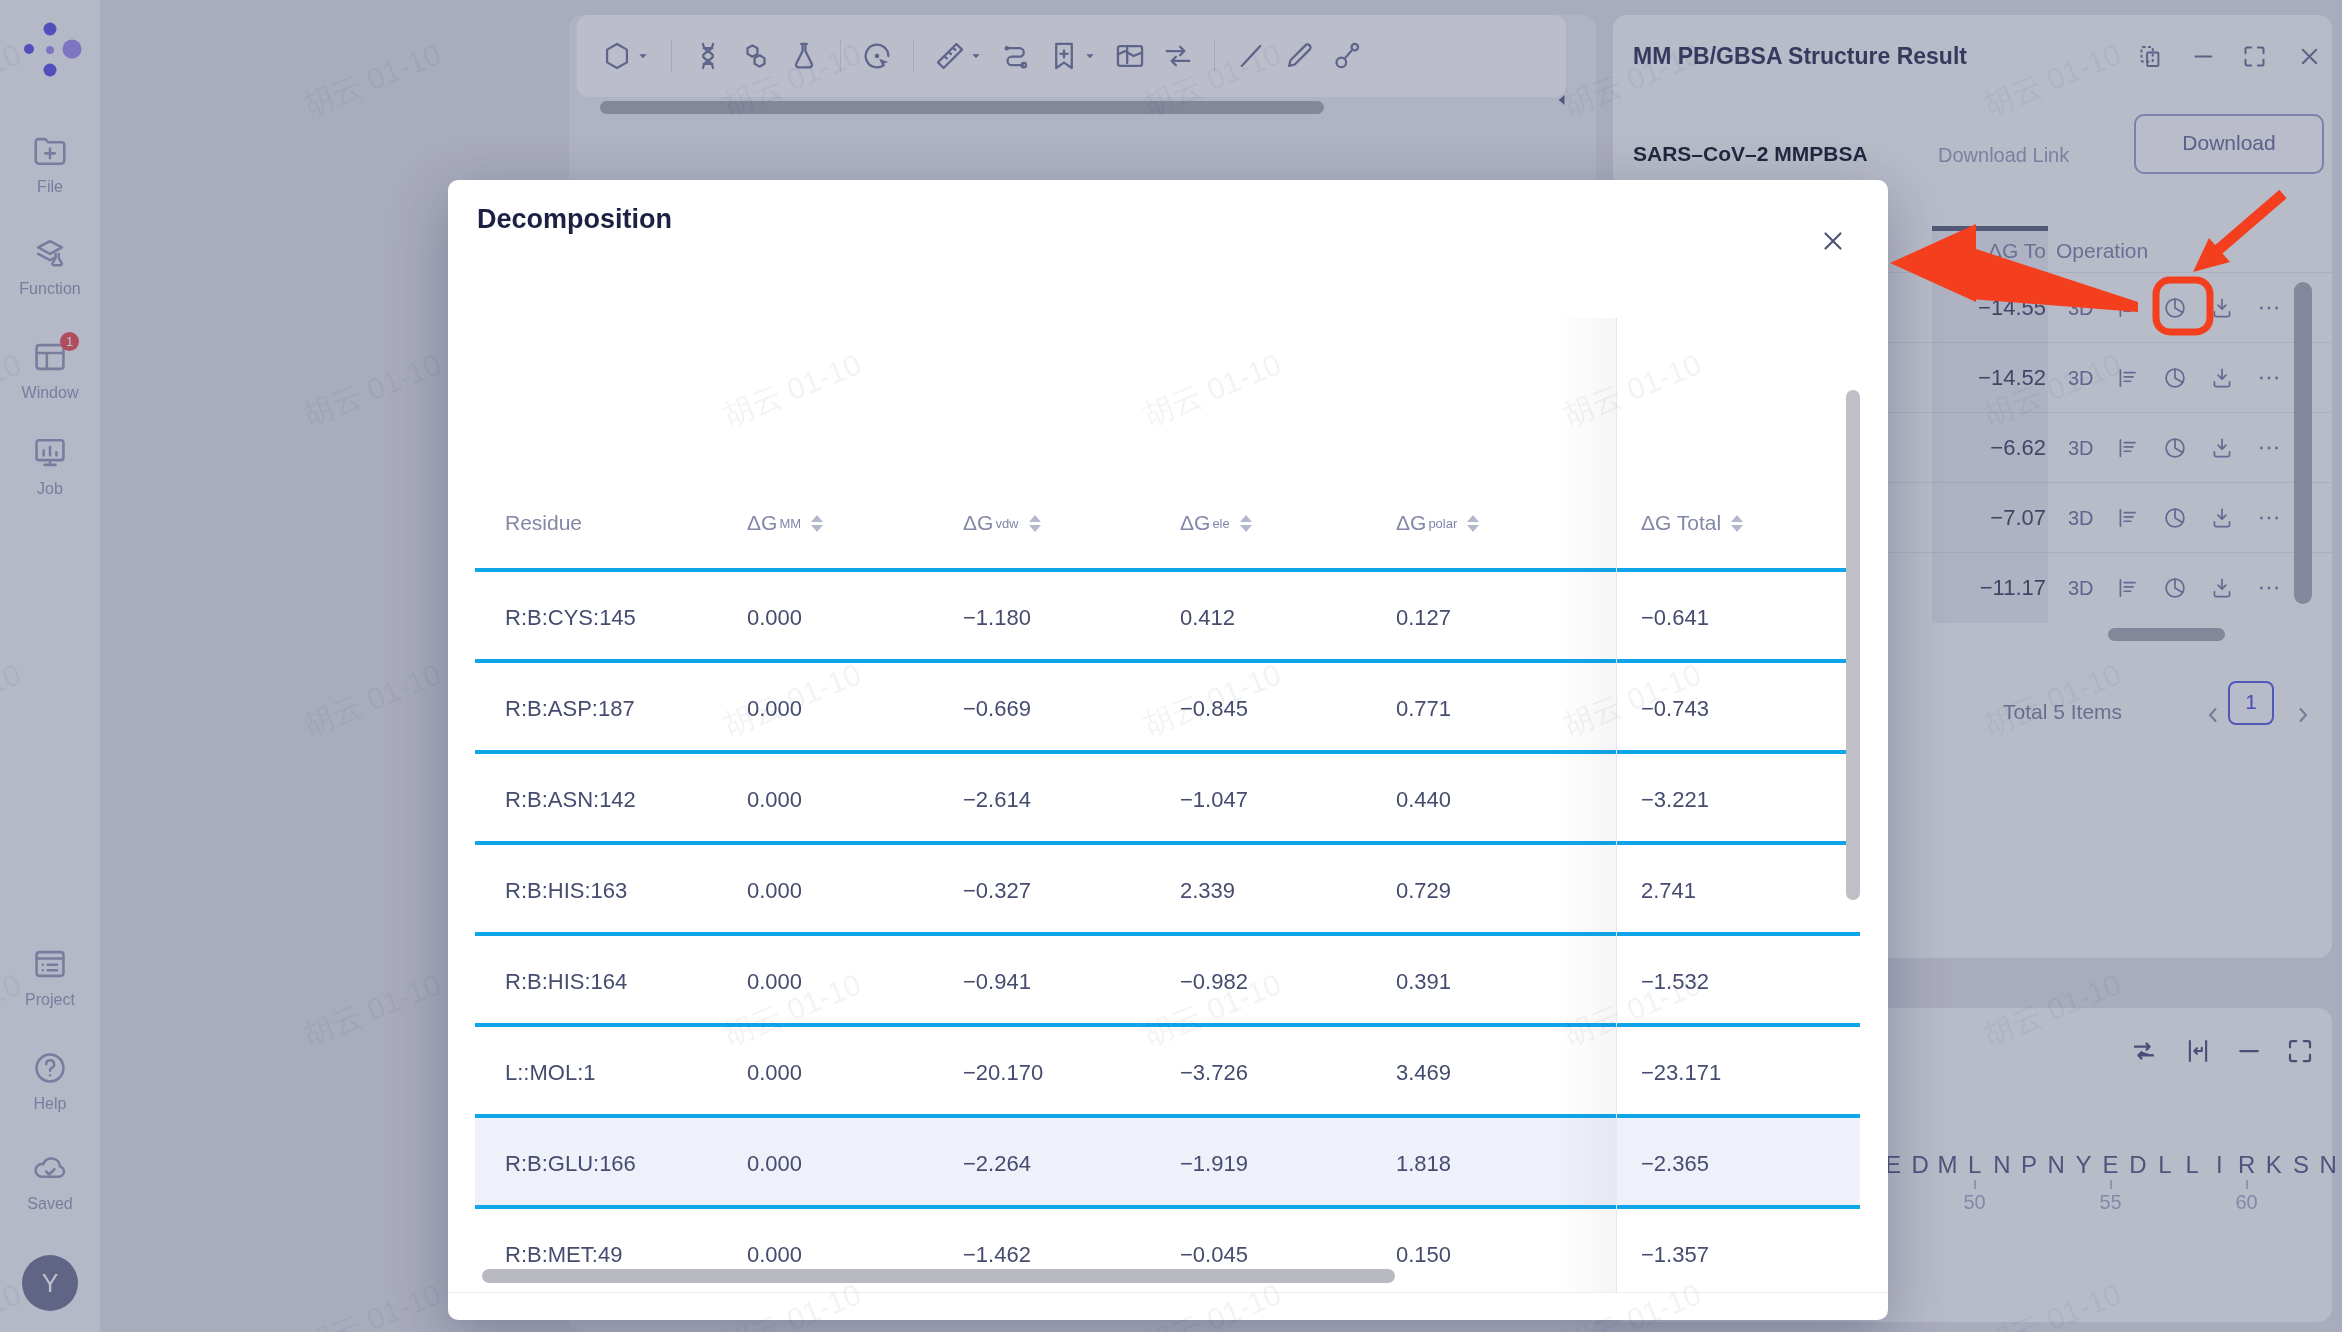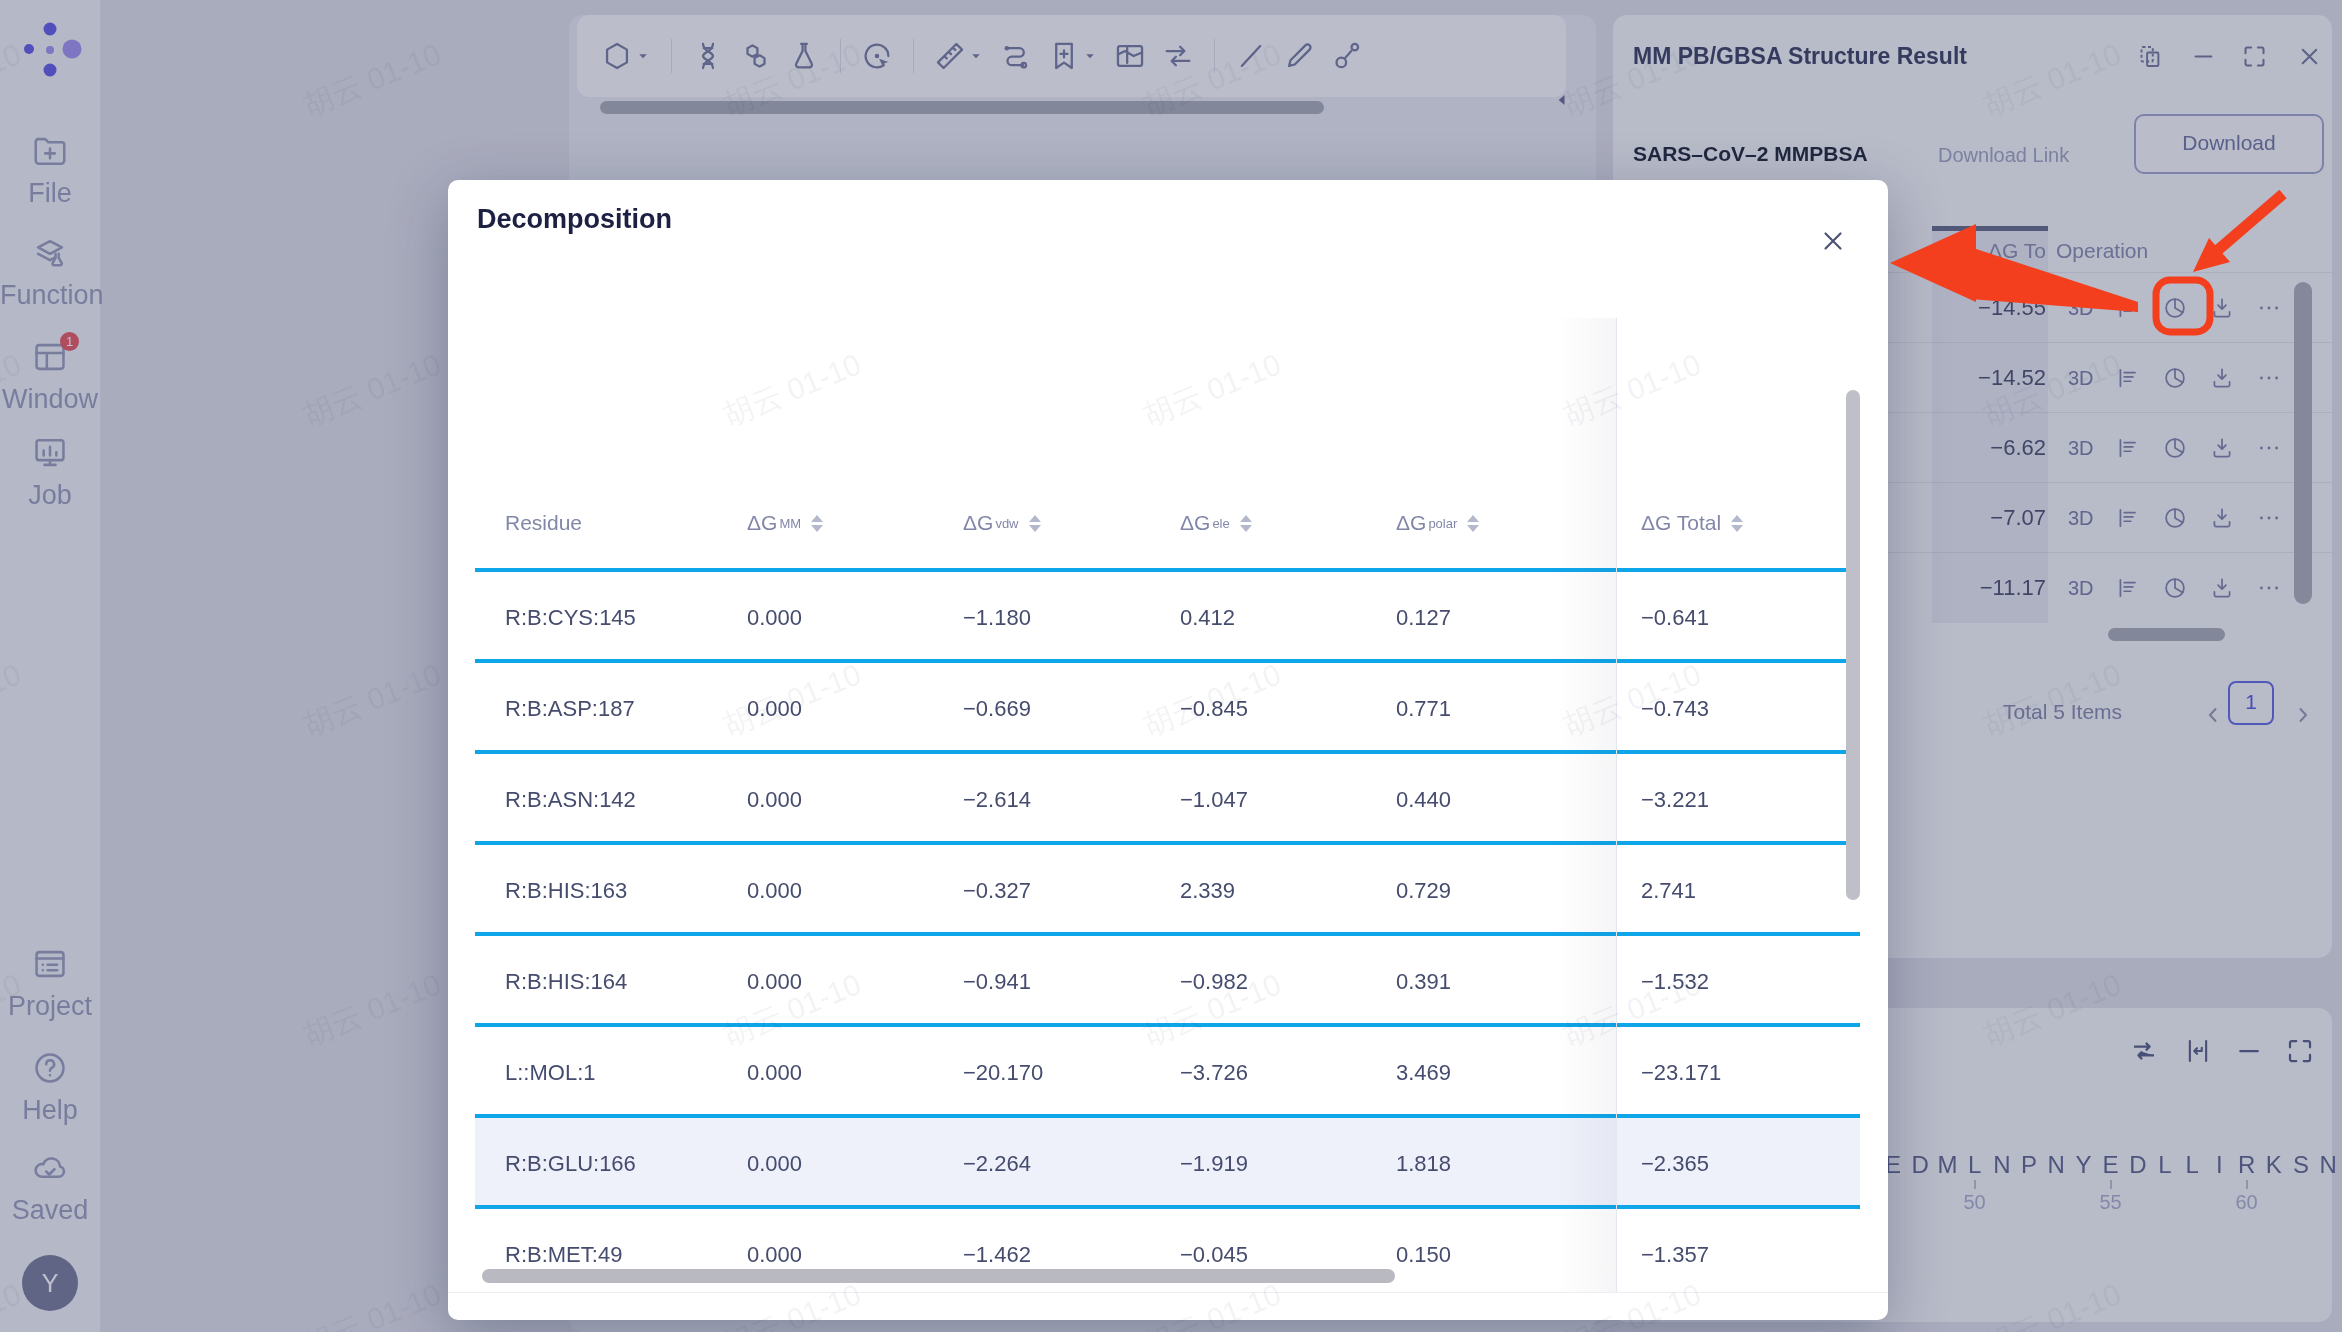--- a/index.html
+++ b/index.html
@@ -5,21 +5,21 @@
   html,body{margin:0;padding:0;background:#dfe1ea;}
   body{font-family:"Liberation Sans","DejaVu Sans",sans-serif;-webkit-font-smoothing:antialiased;}
   #stage{position:relative;width:2342px;height:1332px;overflow:hidden;background:#dfe1ea;}
   .abs{position:absolute;}
   .panel{position:absolute;background:#f6f7fb;border-radius:14px;}
   .icon{display:inline-flex;align-items:center;justify-content:center;line-height:0;}
   .icon svg{display:block;}
   
   #sidebar{position:absolute;left:0;top:0;width:100px;height:1332px;background:#f2f3f8;border-right:1px solid #e4e6ef;}
   .side-item{position:absolute;left:0;width:100px;text-align:center;color:#9599bb;}
-  .side-item .lbl{font-size:27px;display:block;margin-top:4px;}
+  .side-item .lbl{font-size:16px;display:block;margin-top:4px;}
   .badge{position:absolute;background:#e8505b;color:#fff;border-radius:50%;width:19px;height:19px;font-size:13px;line-height:19px;text-align:center;}
   
   .ptitle{font-weight:700;color:#343a5e;font-size:23px;}
   .tree-item{position:absolute;display:flex;align-items:center;color:#5d6388;font-size:22px;}
   .tree-item .car{margin-right:14px;color:#9297b8;}
   
   #toolbar{position:absolute;left:577px;top:15px;width:989px;height:82px;background:#fbfbfd;border-radius:12px;display:flex;align-items:center;padding:0 16px;box-sizing:border-box;color:#6d739c;}
   .tb-sep{width:1px;height:34px;background:#dcdee8;margin:0 12px;}
   .tb-btn{display:flex;align-items:center;margin:0 7px;}
   

